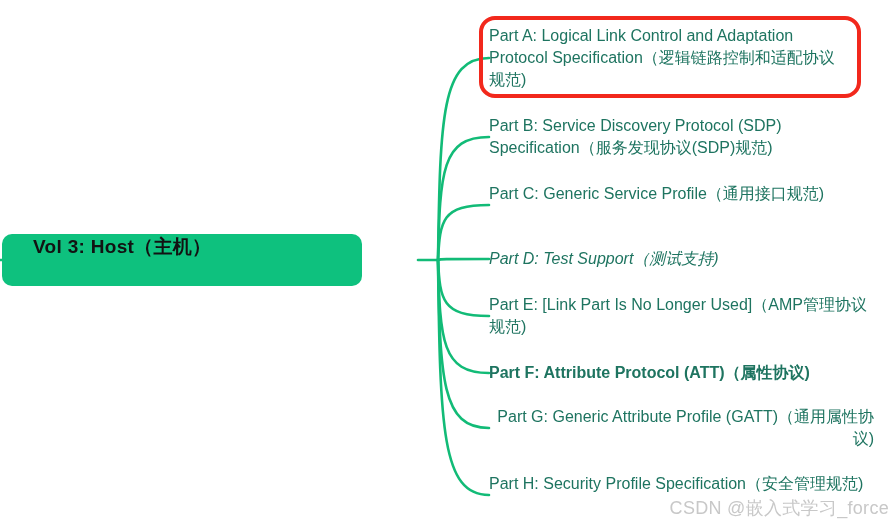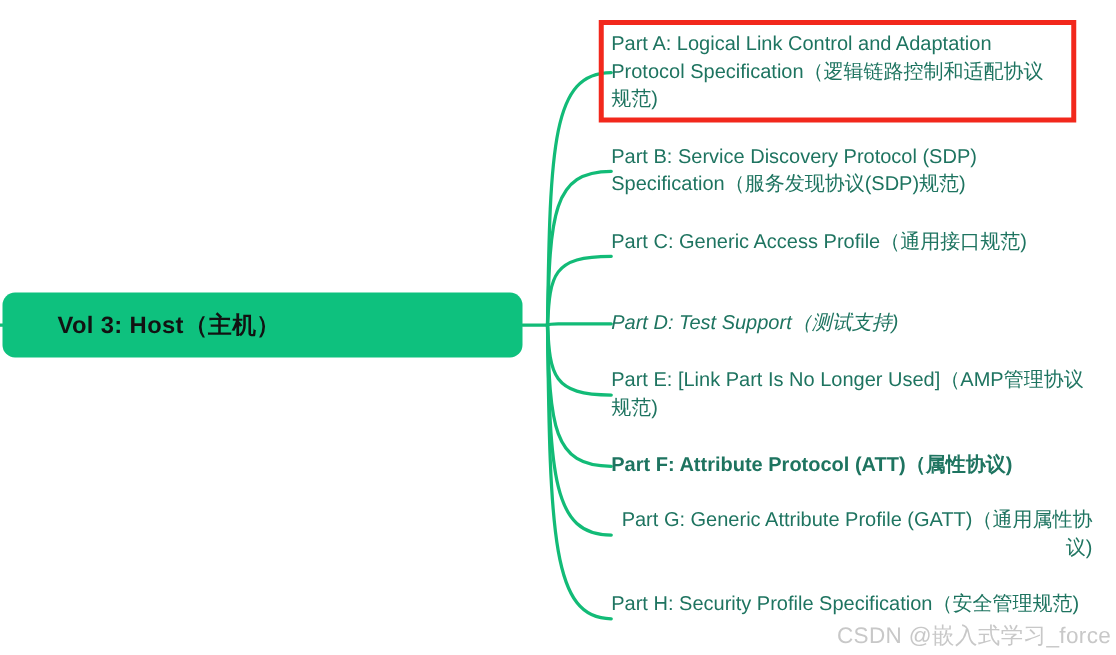--- a/index.html
+++ b/index.html
@@ -13,47 +13,47 @@
   .connector-svg{position:absolute;left:0;top:0;}
   .connector-svg path{
     fill:none;
     stroke:var(--connector,#12bb77);
     stroke-width:2.6;
     stroke-linecap:round;
   }
   .root-node{
     position:absolute;
     left:2px;top:234px;
-    width:416px;height:52px;
+    width:360px;height:52px;
     box-sizing:border-box;
     background:var(--node-fill,#0ec17e);
     border-radius:10px;
-    display:flex;align-items:center;
-    padding-left:44px;
+    display:flex;
+    padding-left:31px;
     z-index:2;
   }
   .root-label{
     font-size:19px;
     font-weight:700;
     color:var(--node-text,#121212);
     letter-spacing:.3px;
     white-space:nowrap;
   }
   .branch-label{
     font-size:16px;
     line-height:22px;
     color:var(--branch-text,#1e7460);
     width:385px;
   }
   .branch-label.abs{position:absolute;left:489px;}
   .highlight-box{
     position:absolute;
     left:479px;
     border:4px solid var(--highlight-border,#f2281c);
-    border-radius:0;
+    border-radius:16px;
     padding:5px 10px 3px 6px;
     background:transparent;
   }
   .highlight-box .branch-label{width:358px;}
   .watermark{
     position:absolute;
     top:496px;right:4px;
     font-size:18px;
     color:var(--watermark-text,#c8c8c8);
     letter-spacing:.3px;
@@ -78,21 +78,21 @@
 
   <div class="root-node">
     <span class="root-label">Vol 3: Host（主机）</span>
   </div>
 
   <div>
       <div class="highlight-box" style="top: 16px;">
         <div class="branch-label">Part A: Logical Link Control and Adaptation Protocol Specification（逻辑链路控制和适配协议规范)</div>
       </div>
       <div class="branch-label abs" style="top: 115px;">Part B: Service Discovery Protocol (SDP) Specification（服务发现协议(SDP)规范)</div>
-      <div class="branch-label abs" style="top: 183px;">Part C: Generic Access Profile（通用接口规范)</div>
+      <div class="branch-label abs" style="top: 183px;">Part C: Generic Service Profile（通用接口规范)</div>
       <div class="branch-label abs" style="top: 248px; font-style: italic;">Part D: Test Support（测试支持)</div>
       <div class="branch-label abs" style="top: 294px;">Part E: [Link Part Is No Longer Used]（AMP管理协议规范)</div>
       <div class="branch-label abs" style="top: 362px; font-weight: bold;">Part F: Attribute Protocol (ATT)（属性协议)</div>
       <div class="branch-label abs" style="top: 406px; text-align: right;">Part G: Generic Attribute Profile (GATT)（通用属性协议)</div>
       <div class="branch-label abs" style="top: 473px;">Part H: Security Profile Specification（安全管理规范)</div>
     </div>
 
   <div class="watermark">CSDN @嵌入式学习_force</div>
 </div>
 

